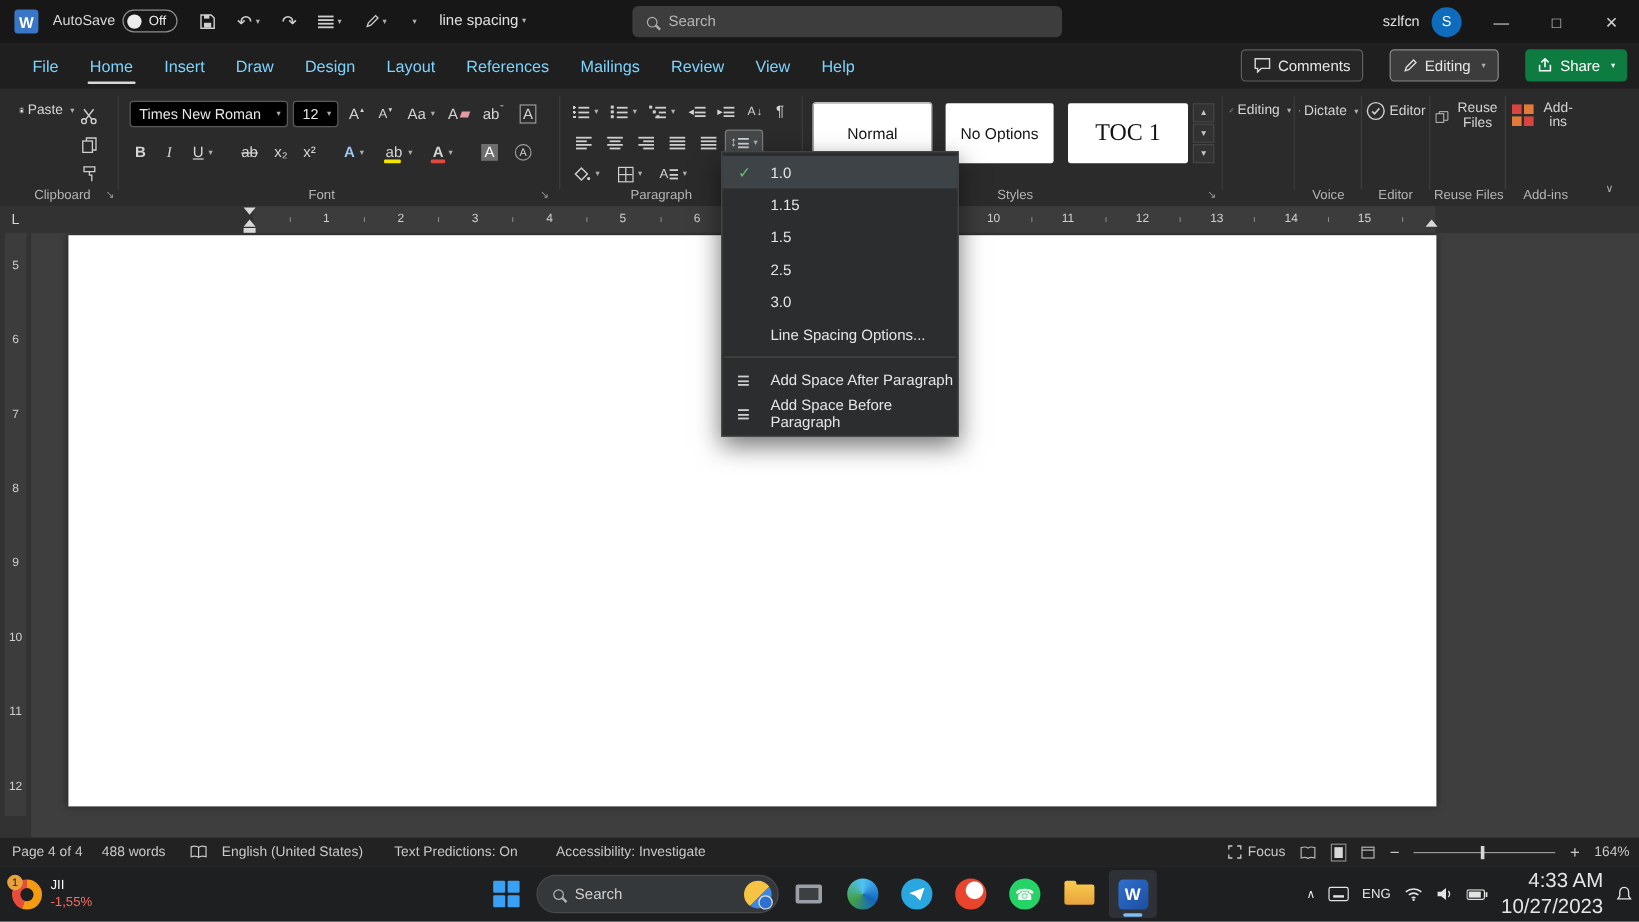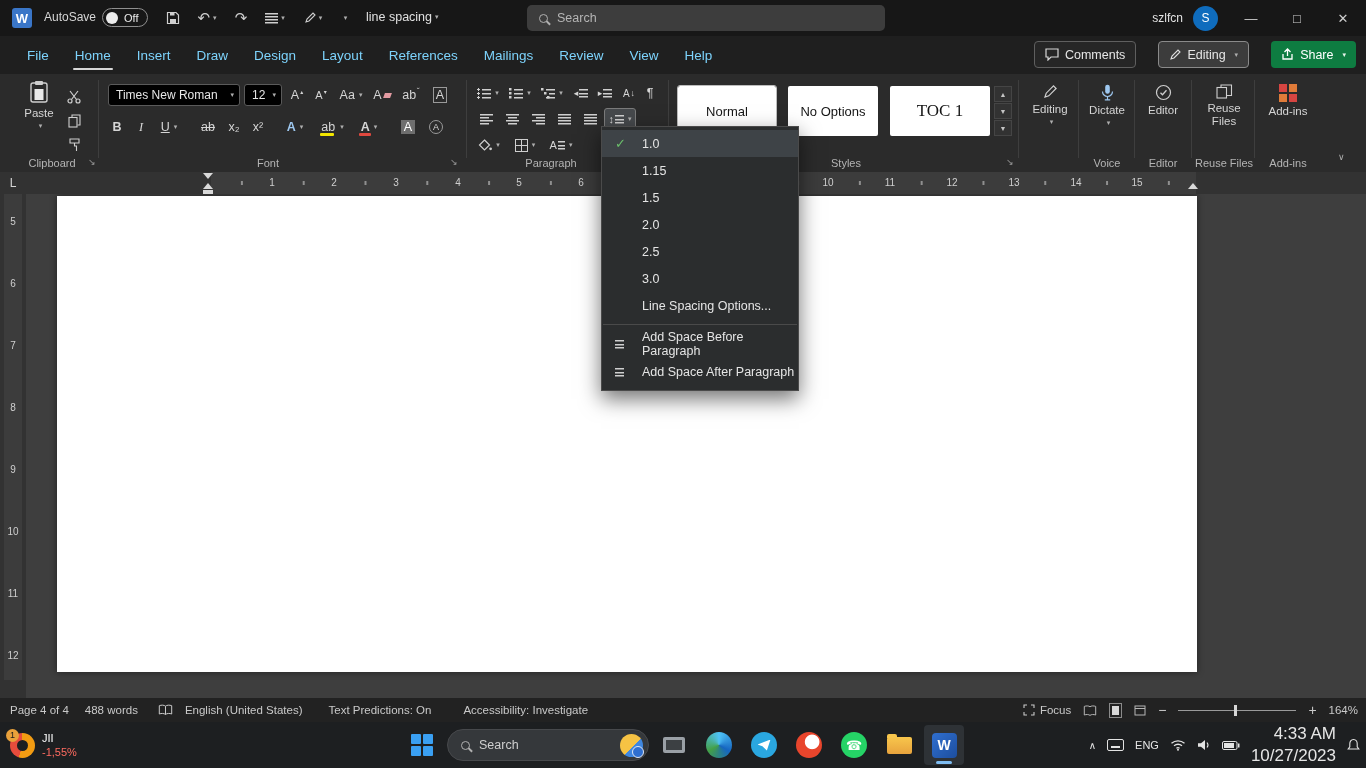--- a/index.html
+++ b/index.html
@@ -35,24 +35,24 @@
 .pillbtn.share{background:#0e7c41;border:none;color:#fff}
 
 
 .ribbon{position:absolute;left:0;top:74px;width:1366px;height:98px;background:#2b2b2b}
 .gsep{position:absolute;top:6px;height:78px;width:1px;background:#3e3e3e}
 .glabel{position:absolute;top:83px;font-size:11px;color:#b4b4b4;white-space:nowrap;transform:translateX(-50%)}
 .dlg{position:absolute;top:83px;font-size:9px;color:#9a9a9a}
 .rbtn{position:absolute;height:22px;display:flex;align-items:center;justify-content:center;color:#d5d5d5;font-size:12.5px;border-radius:3px;gap:1px}
 .rbtn.pressed{background:#46494c;border:1px solid #7b7b7b}
 .combo{position:absolute;height:22px;background:#000000;border:1px solid #5a5a5a;border-radius:3px;display:flex;align-items:center;justify-content:space-between;padding:0 5px 0 7px;font-size:12px;color:#e6e6e6}
-.bigbtn{position:absolute;display:flex;flex-direction:column;align-items:center;gap:3px;color:#d5d5d5;font-size:11.5px;text-align:center}
+.bigbtn{position:absolute;display:flex;flex-direction:row;align-items:center;gap:3px;color:#d5d5d5;font-size:11.5px;text-align:center}
 .scard{position:absolute;top:12px;height:50px;background:#ffffff;color:#151515;display:flex;align-items:center;justify-content:center;font-size:13px;border-radius:2px}
 .scard.sel{outline:1.5px solid #bdbdbd}
-.scard.toc{font-family:"Liberation Serif",serif;font-size:17px}
+.scard.toc{font-family:"Liberation Serif",serif;font-size:20px}
 .galbtn{position:absolute;left:994px;width:18px;height:16px;background:#323232;border:1px solid #454545;color:#c5c5c5;font-size:7px;display:flex;align-items:center;justify-content:center}
 .u{ text-decoration:underline}
 .strike{text-decoration:line-through}
 .clrbar{position:absolute;left:3px;right:3px;bottom:2px;height:3px;border-radius:1px}
 .boxA{border:1px solid #9a9a9a;padding:0 2px}
 .circA{border:1px solid #9a9a9a;border-radius:50%;width:14px;height:14px;display:flex;align-items:center;justify-content:center;font-size:9px}
 
 
 .lines{width:13px;height:11px;background-repeat:no-repeat;background-image:linear-gradient(#cfcfcf,#cfcfcf),linear-gradient(#cfcfcf,#cfcfcf),linear-gradient(#cfcfcf,#cfcfcf),linear-gradient(#cfcfcf,#cfcfcf)}
 .al-l{background-size:13px 1.5px,9px 1.5px,13px 1.5px,9px 1.5px;background-position:0 0,0 3px,0 6px,0 9px}
@@ -523,39 +523,36 @@
         <span class="ck">✓</span>
         <span>1.0</span>
       </div>
     <div class="mi">
         <span>1.15</span>
       </div>
     <div class="mi">
         <span>1.5</span>
       </div>
     <div class="mi">
-        <span>2.0</span>
-      </div>
-    <div class="mi">
         <span>2.5</span>
       </div>
     <div class="mi">
         <span>3.0</span>
       </div>
     <div class="mi">
         <span>Line Spacing Options...</span>
       </div>
     <div class="msep"></div>
     <div class="mi tall">
       <span class="micon lines-sm" style="width:12px"></span>
-      <span>Add Space Before Paragraph</span>
+      <span>Add Space After Paragraph</span>
     </div>
     <div class="mi tall">
       <span class="micon lines-sm" style="width:12px"></span>
-      <span>Add Space After Paragraph</span>
+      <span>Add Space Before Paragraph</span>
     </div>
   </div>
 
   <div class="status">
     <span style="margin-left:10px">Page 4 of 4</span>
     <span style="margin-left:16px">488 words</span>
     <span style="margin-left:20px">
       <svg width="15" height="12" viewBox="0 0 15 12">
           <path d="M7.5 2.2C6 .9 3.4.9 1.3 1.7V10c2.1-.8 4.7-.8 6.2.5 1.5-1.3 4.1-1.3 6.2-.5V1.7C11.6.9 9 .9 7.5 2.2zM7.5 2.2v8.3" fill="none" stroke="#c9c9c9" stroke-width="1"></path>
         </svg>

